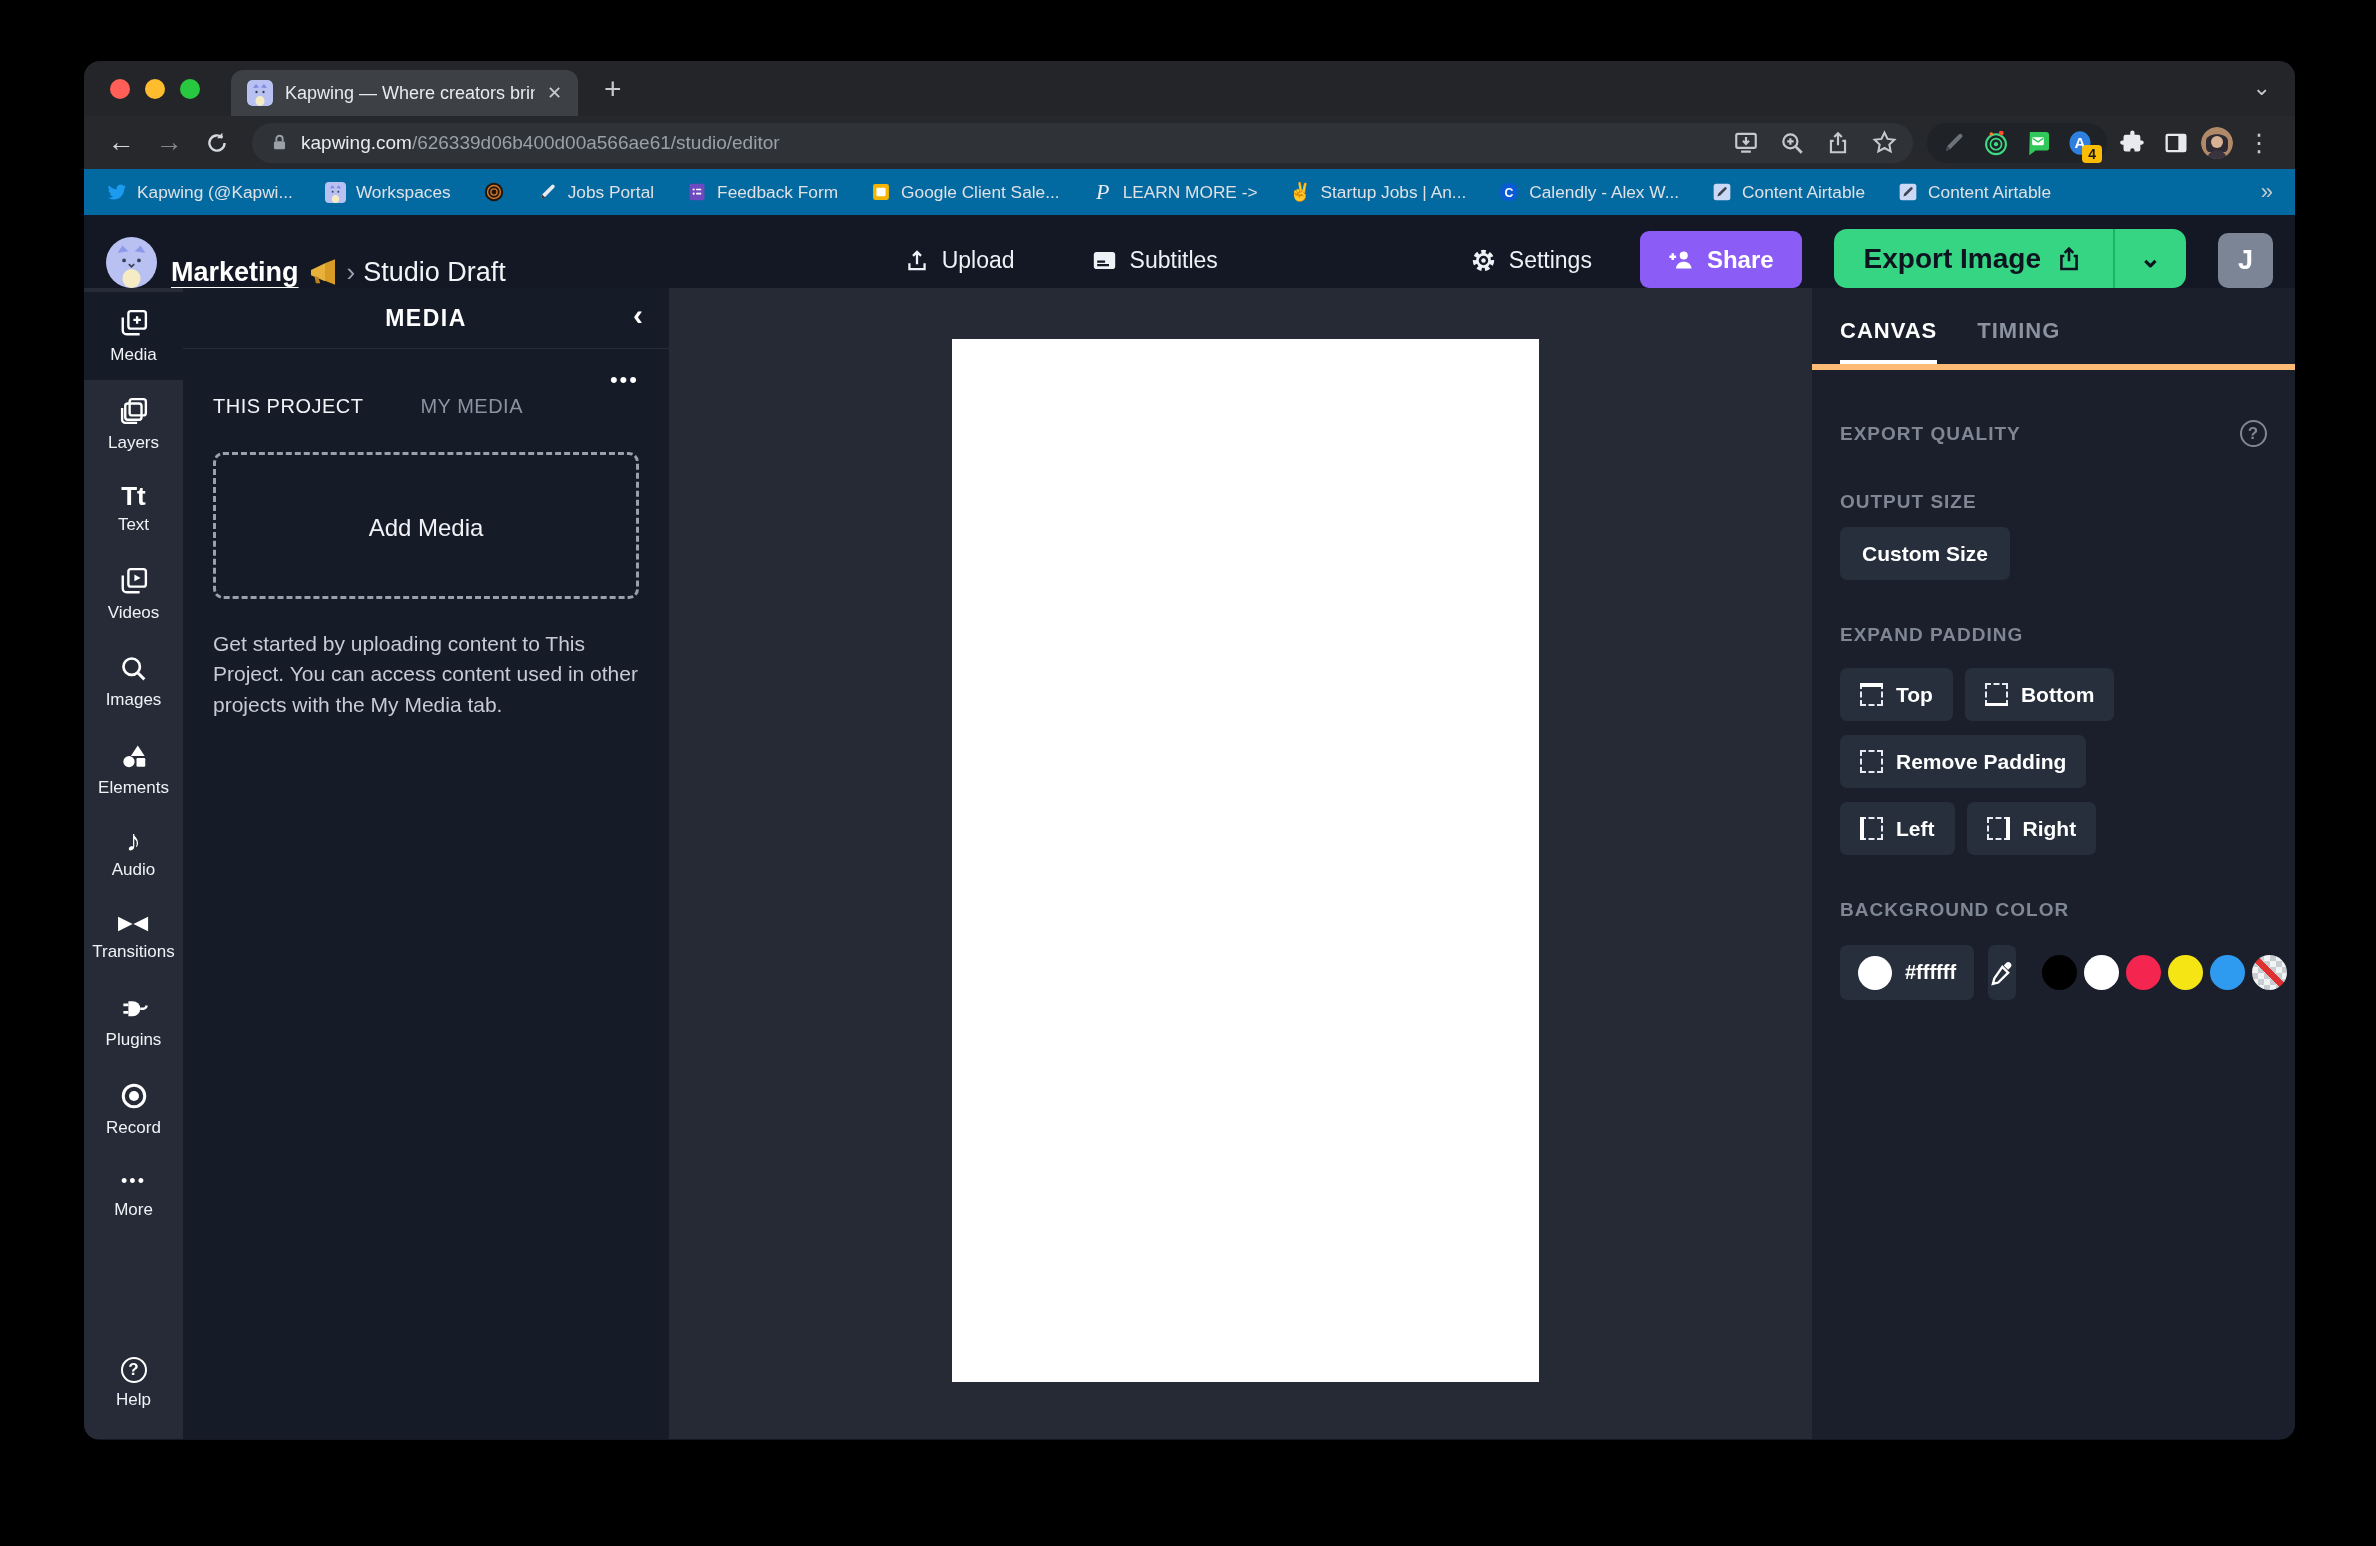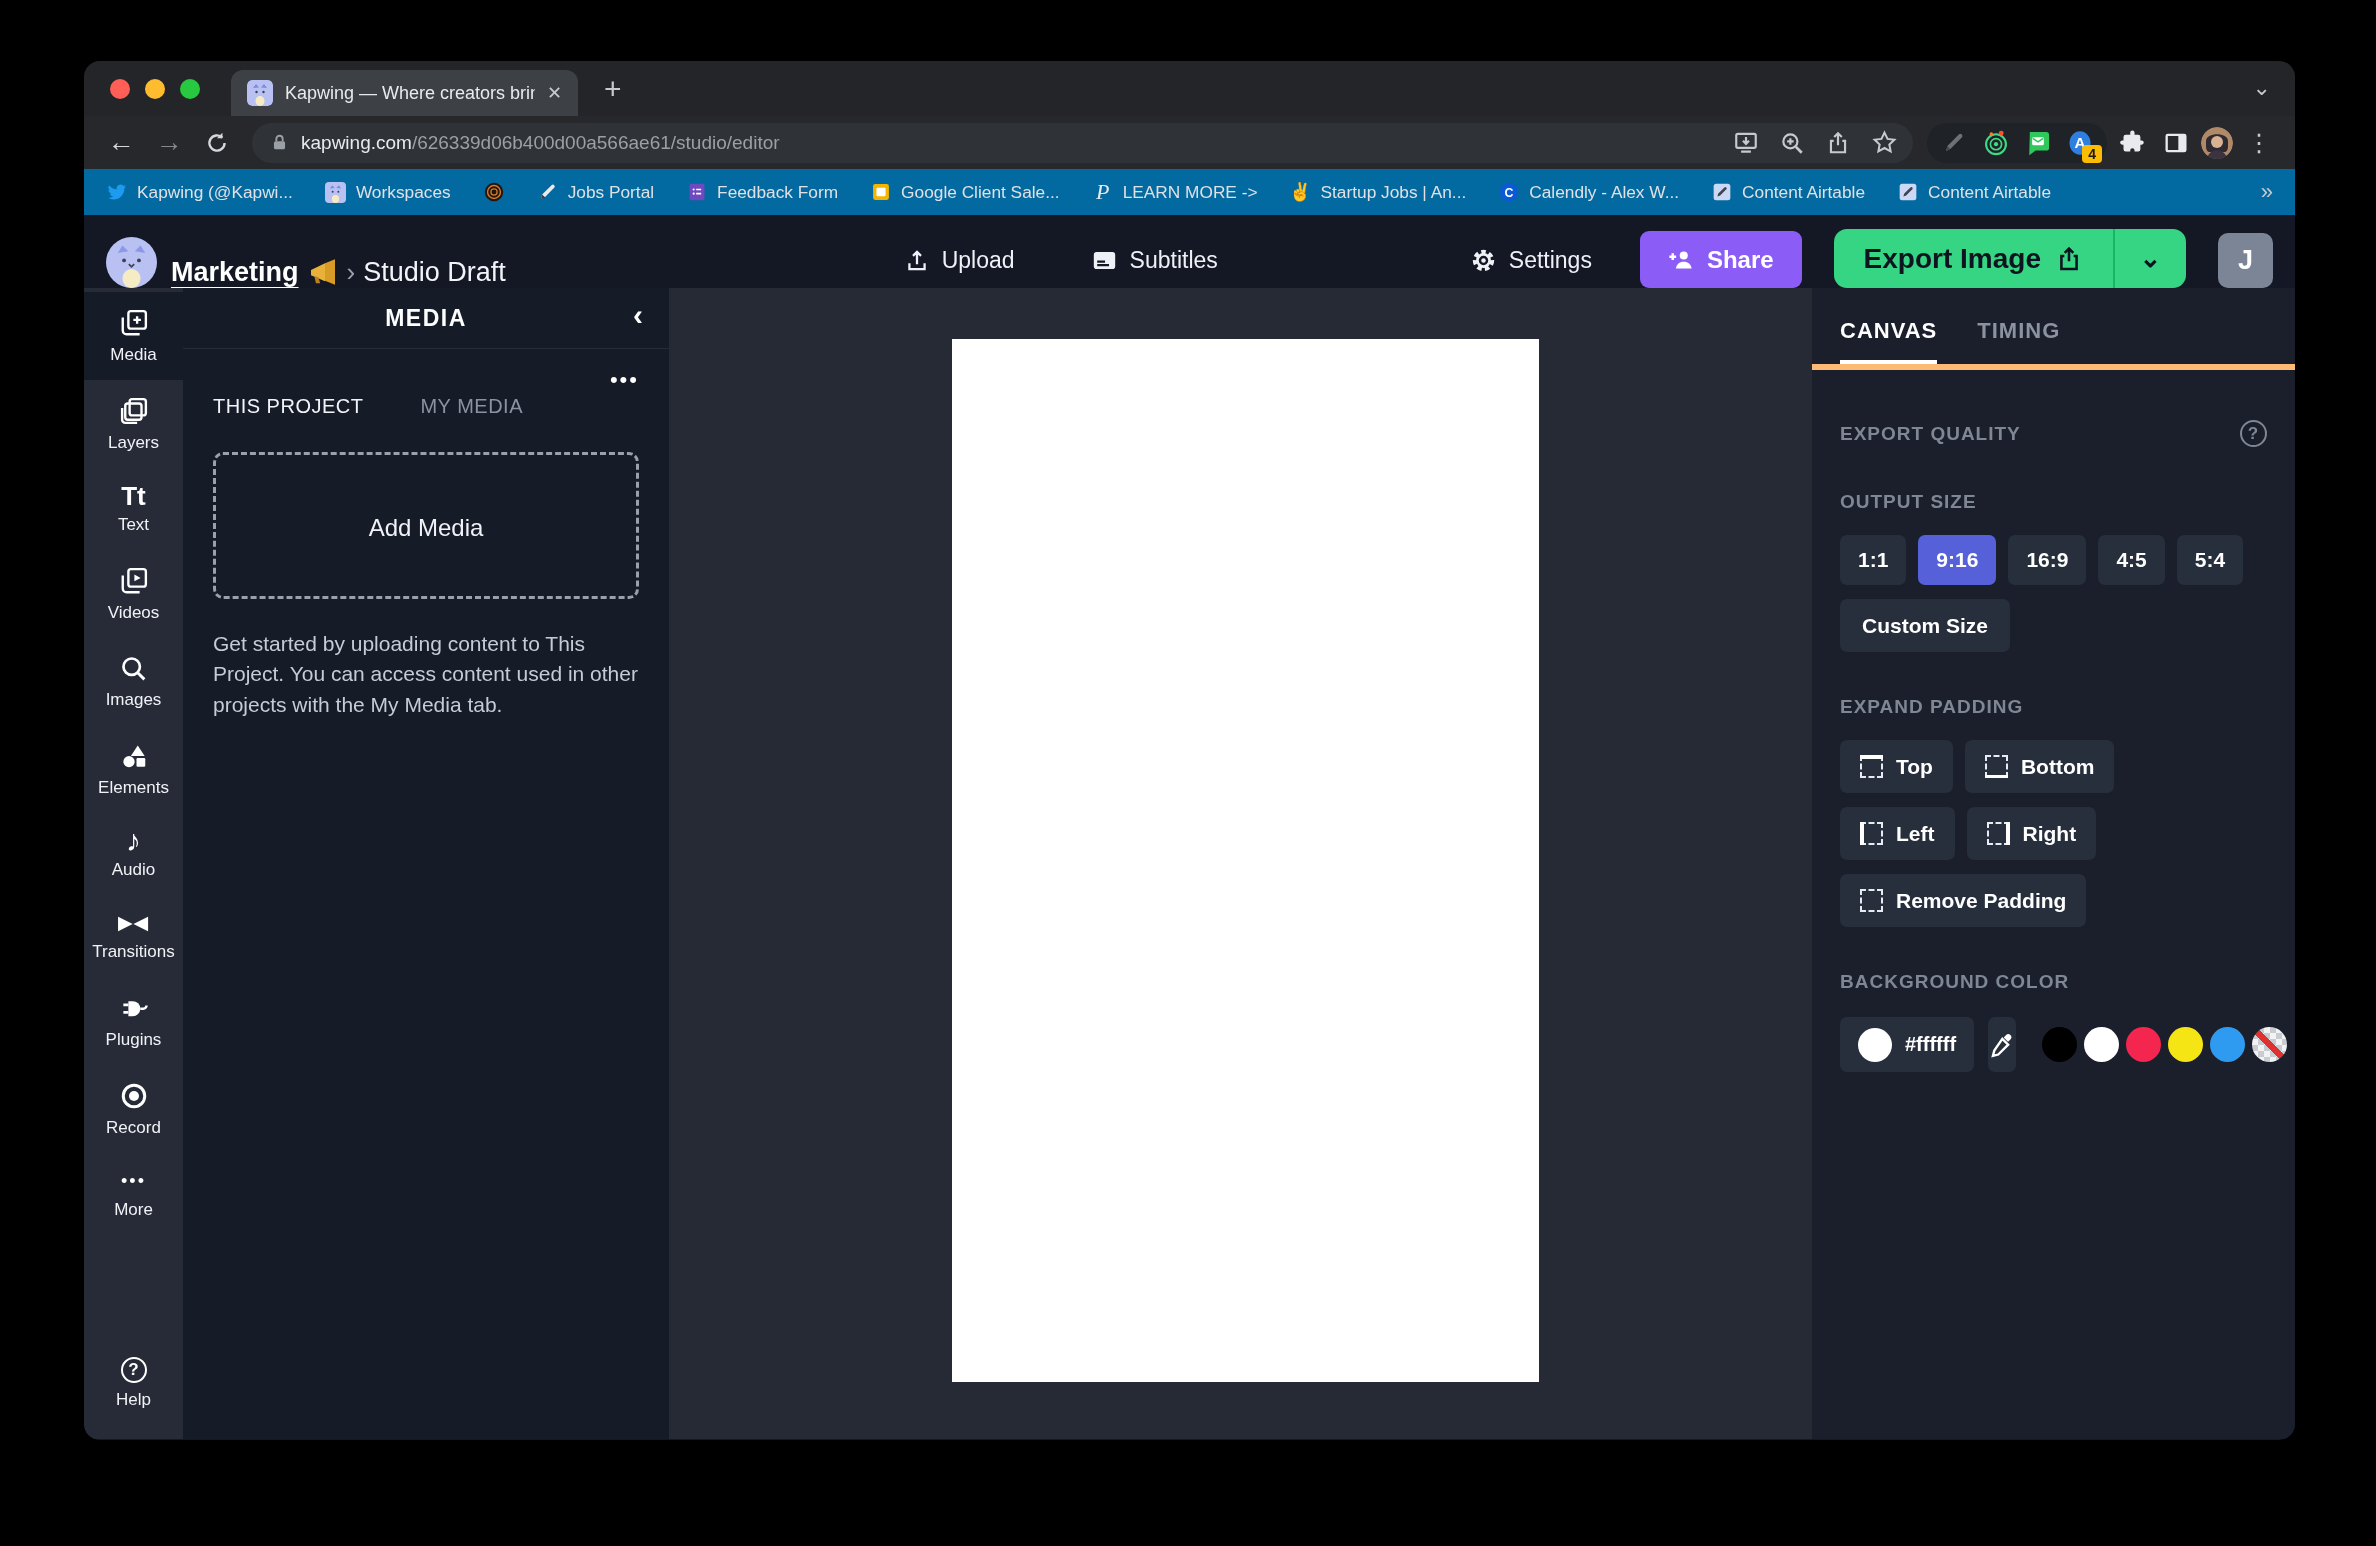--- a/index.html
+++ b/index.html
@@ -534,58 +534,51 @@
         </div>
 
         <div class="rp-label">
           <span>EXPORT QUALITY</span>
           <span class="q-circle">?</span>
         </div>
 
         <div class="rp-label" style="margin-top:44px;">
           <span>OUTPUT SIZE</span>
         </div>
-        <div class="row">
-          <span class="chip sm">1:1</span>
-          <span class="chip sm sel">9:16</span>
-          <span class="chip sm">16:9</span>
-          <span class="chip sm">4:5</span>
-          <span class="chip sm">5:4</span>
-        </div>
         <div class="row" style="margin-top:14px;">
           <span class="chip">Custom Size</span>
         </div>
 
         <div class="rp-label" style="margin-top:44px;">
           <span>EXPAND PADDING</span>
         </div>
         <div class="row">
           <span class="padbtn">
             <span class="padicon top"></span>
             <span>Top</span>
           </span>
           <span class="padbtn">
             <span class="padicon bottom"></span>
             <span>Bottom</span>
           </span>
         </div>
         <div class="row" style="margin-top:14px;">
           <span class="padbtn">
+            <span class="padicon none"></span>
+            <span>Remove Padding</span>
+          </span>
+        </div>
+        <div class="row" style="margin-top:14px;">
+          <span class="padbtn">
             <span class="padicon left"></span>
             <span>Left</span>
           </span>
           <span class="padbtn">
             <span class="padicon right"></span>
             <span>Right</span>
-          </span>
-        </div>
-        <div class="row" style="margin-top:14px;">
-          <span class="padbtn">
-            <span class="padicon none"></span>
-            <span>Remove Padding</span>
           </span>
         </div>
 
         <div class="rp-label" style="margin-top:44px;">
           <span>BACKGROUND COLOR</span>
         </div>
         <div class="bg-row">
           <span class="bg-pill">
             <span class="bg-dot"></span>
             <span class="bg-hex">#ffffff</span>

